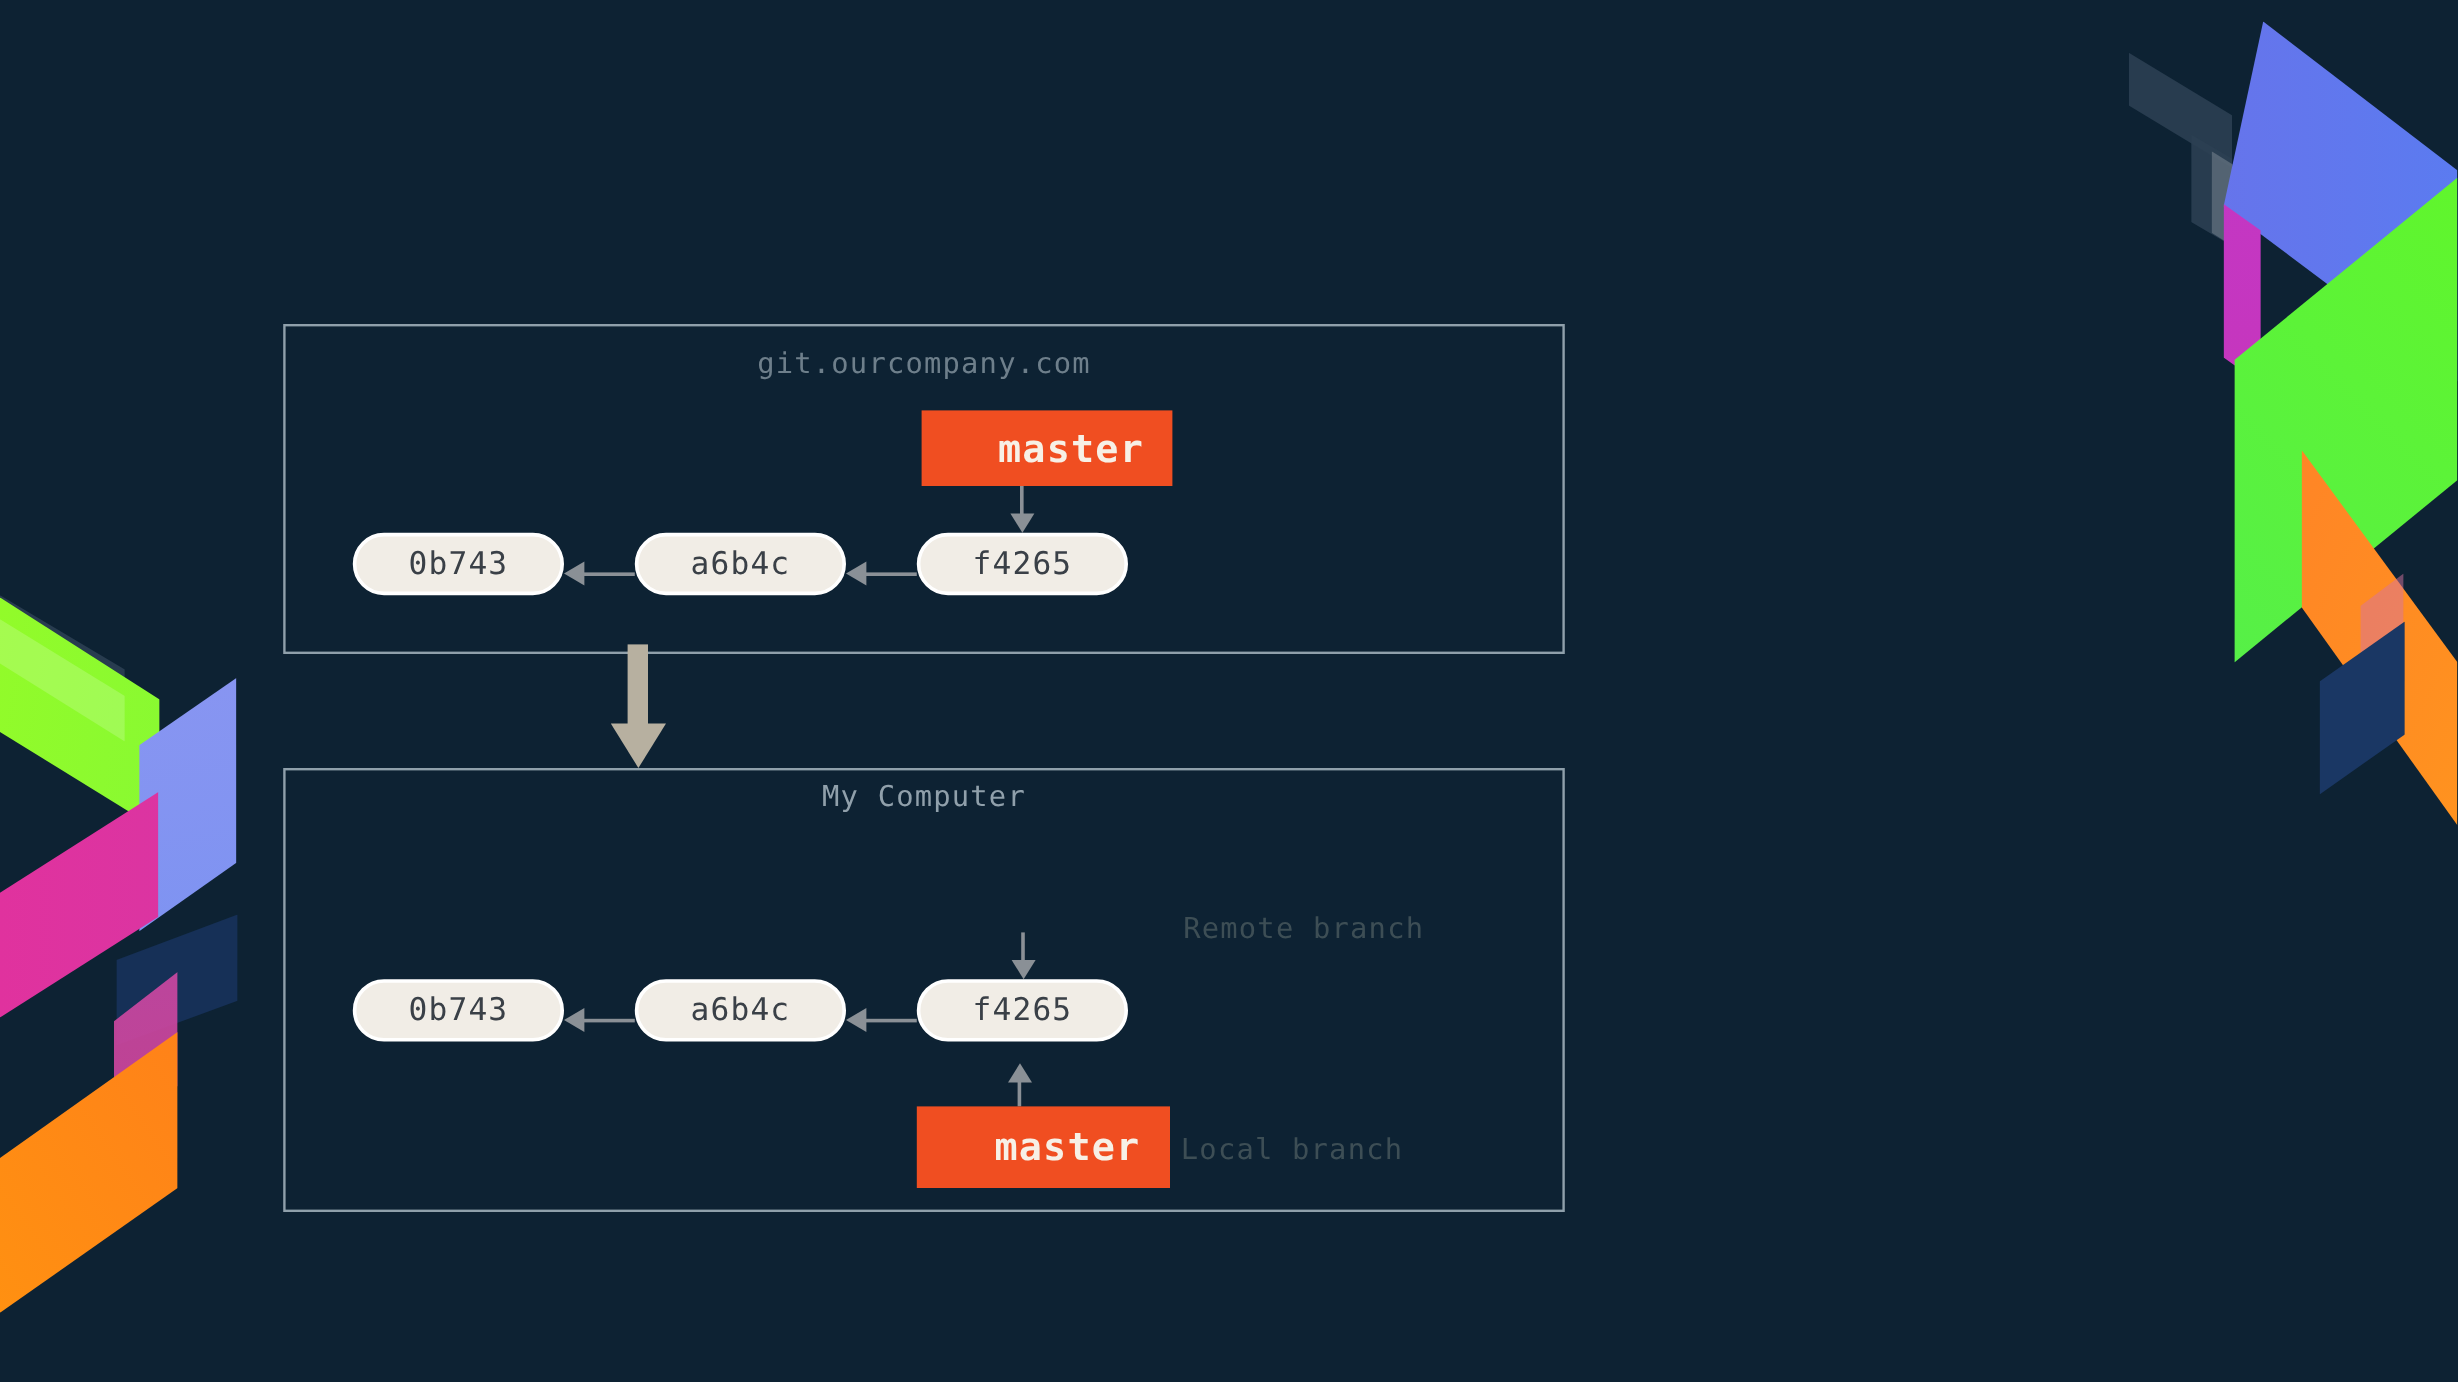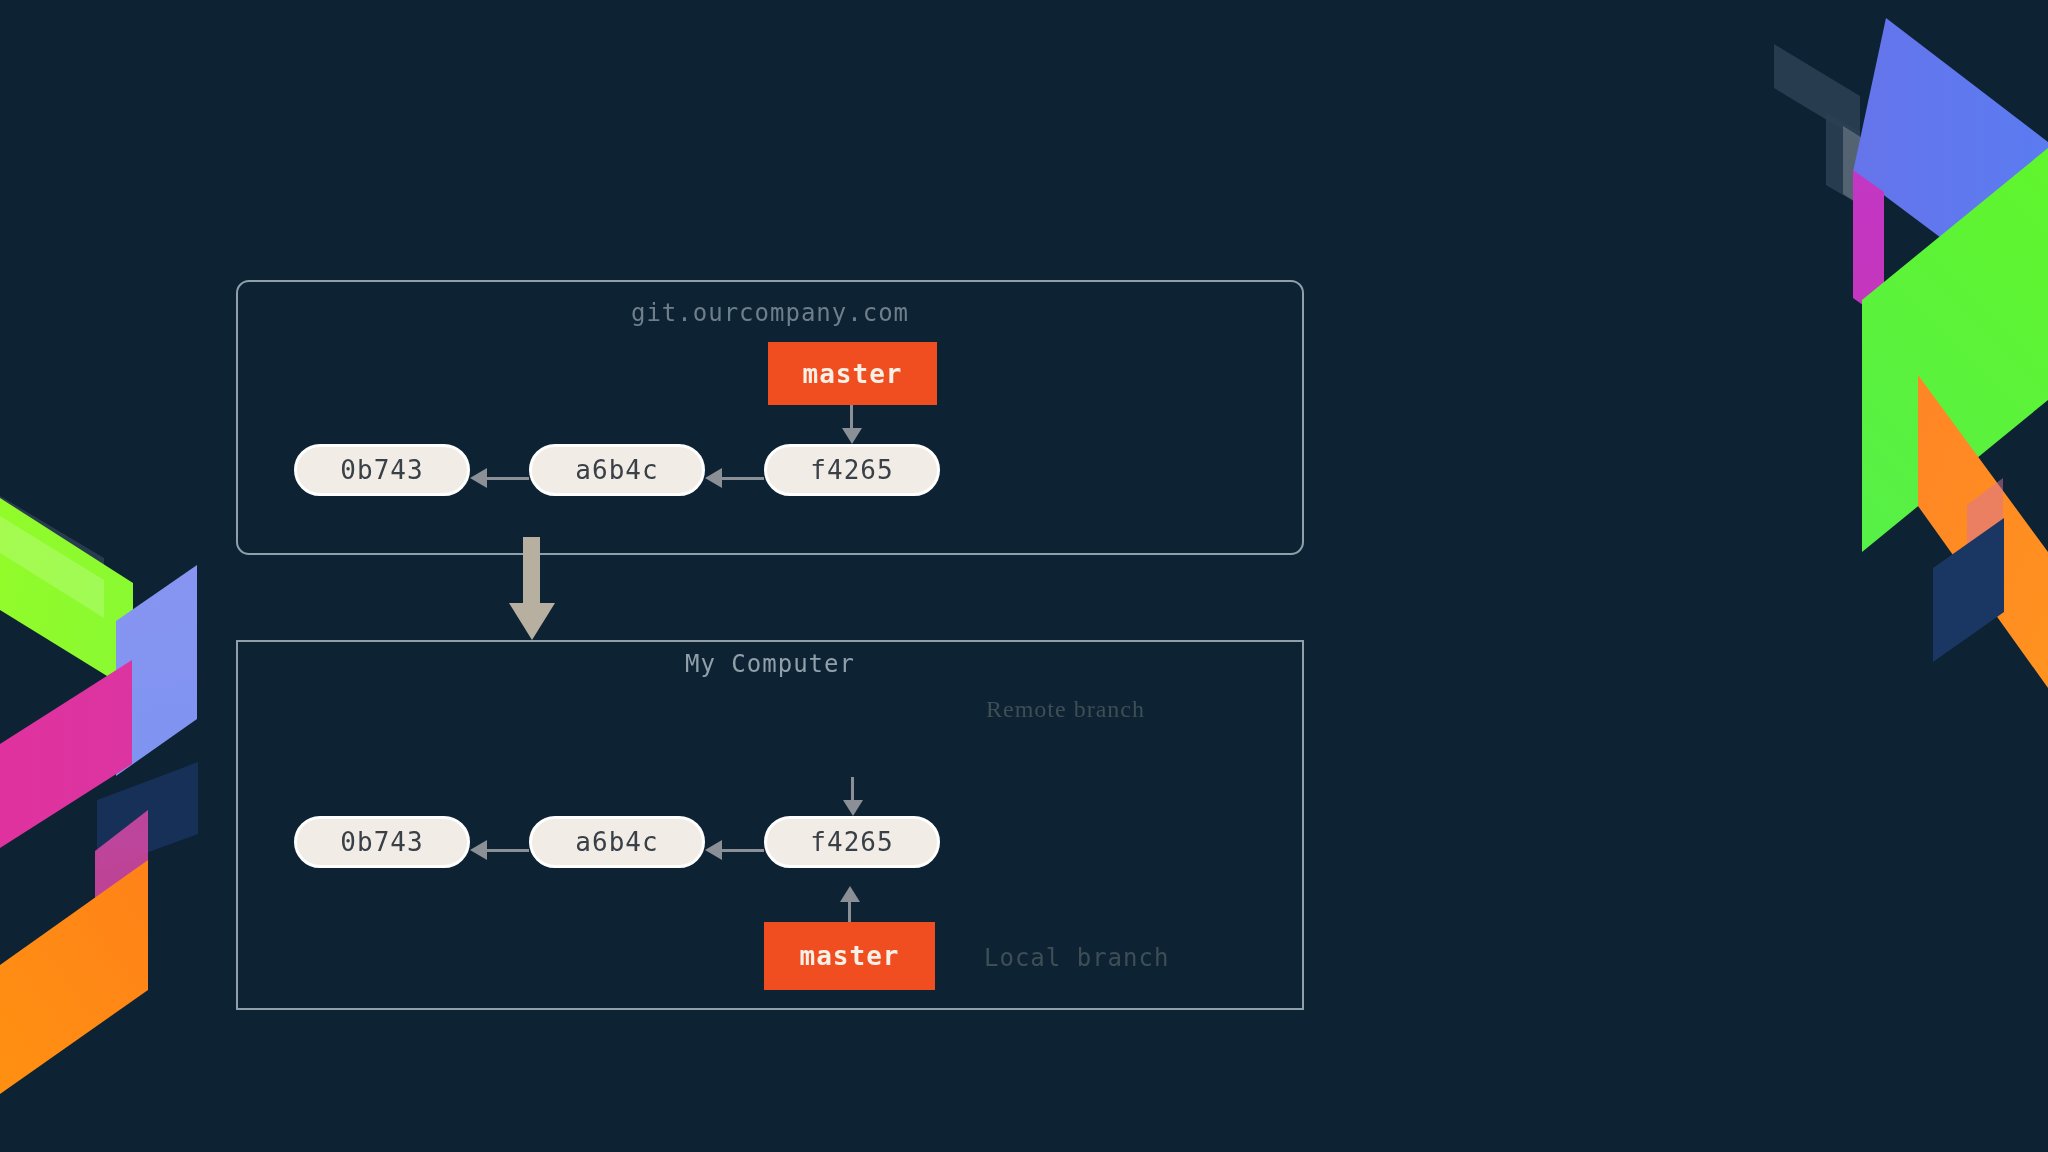--- a/index.html
+++ b/index.html
@@ -25,27 +25,27 @@
   .ds-ro{clip-path:polygon(1843px 126px,1878px 148px,1878px 216px,1843px 194px);background:rgba(255,255,255,.2);}
   .pu-r {clip-path:polygon(1886px 18px,2048px 142px,2048px 318px,1853px 172px);background:linear-gradient(90deg,#cc35c0,#5b7bf0);}
   .pu-rf{clip-path:polygon(1853px 170px,1884px 192px,1884px 320px,1853px 298px);background:linear-gradient(180deg,#c138c9,#d2309f);}
   .gr-r {clip-path:polygon(1862px 300px,2048px 148px,2048px 400px,1862px 552px);background:linear-gradient(225deg,#63f725,#2bd7bb);}
   .po-r {clip-path:polygon(1918px 375px,2048px 552px,2048px 688px,1918px 506px);background:linear-gradient(115deg,#ff1f57,#ff9d1a);}
   .mo-r {clip-path:polygon(1967px 505px,2003px 478px,2003px 562px,1967px 589px);background:rgba(215,115,160,.5);}
   .db-r {clip-path:polygon(1933px 568px,2004px 518px,2004px 612px,1933px 662px);background:#1a3764;}
 
   
   .gbox{position:absolute;border:2px solid #8fa0ab;background:transparent;}
-  .box-remote{left:236px;top:280px;width:1064px;height:271px;border-radius:13px;}
+  .box-remote{left:236px;top:270px;width:1064px;height:271px;}
   .box-local {left:236px;top:640px;width:1064px;height:366px;}
   .box-title{position:absolute;left:0;width:100%;text-align:center;font-size:24px;letter-spacing:1px;}
   .title-remote{top:17px;color:#6e7f8b;}
   .title-local {top:8px;color:#90a0ab;}
 
-  .badge{position:absolute;background:#f04e21;color:#f7f0e6;display:flex;align-items:center;justify-content:center;font-size:26px;font-weight:bold;letter-spacing:1px;}
+  .badge{position:absolute;background:#f04e21;color:#f7f0e6;display:flex;align-items:center;justify-content:center;font-size:32px;font-weight:bold;letter-spacing:1px;padding-left:40px;}
   .pill{position:absolute;width:176px;height:52px;background:#f1ede6;border:3px solid #ffffff;border-radius:36px;box-sizing:border-box;display:flex;align-items:center;justify-content:center;font-size:26px;color:#3a4047;letter-spacing:1px;}
 
   
   .hshaft{position:absolute;height:3px;background:#8a9096;}
   .hhead-left{position:absolute;width:0;height:0;border-top:10px solid transparent;border-bottom:10px solid transparent;border-right:17px solid #8a9096;}
   .vshaft{position:absolute;width:3px;background:#8a9096;}
   .vhead-down{position:absolute;width:0;height:0;border-left:10px solid transparent;border-right:10px solid transparent;border-top:16px solid #8a9096;}
   .vhead-up{position:absolute;width:0;height:0;border-left:10px solid transparent;border-right:10px solid transparent;border-bottom:16px solid #8a9096;}
 
   
@@ -107,21 +107,21 @@
   <div class="hshaft" style="left:721px;top:477px;width:43px;"></div>
   <div class="hhead-left" style="left:705px;top:468px;"></div>
 
   <div class="clone-shaft"></div>
   <div class="clone-head"></div>
 
   <div class="gbox box-local">
     <div class="box-title title-local">My Computer</div>
   </div>
 
-  <div class="caption" style="left:986px;top:696px;font-family:Liberation Serif, serif;">Remote branch</div>
+  <div class="caption" style="left:986px;top:760px;">Remote branch</div>
 
   <div class="vshaft" style="left:851px;top:777px;height:26px;"></div>
   <div class="vhead-down" style="left:843px;top:800px;"></div>
 
   <div class="pill" style="left:294px;top:816px;">
     <span>0b743</span>
   </div>
   <div class="pill" style="left:529px;top:816px;">
     <span>a6b4c</span>
   </div>

